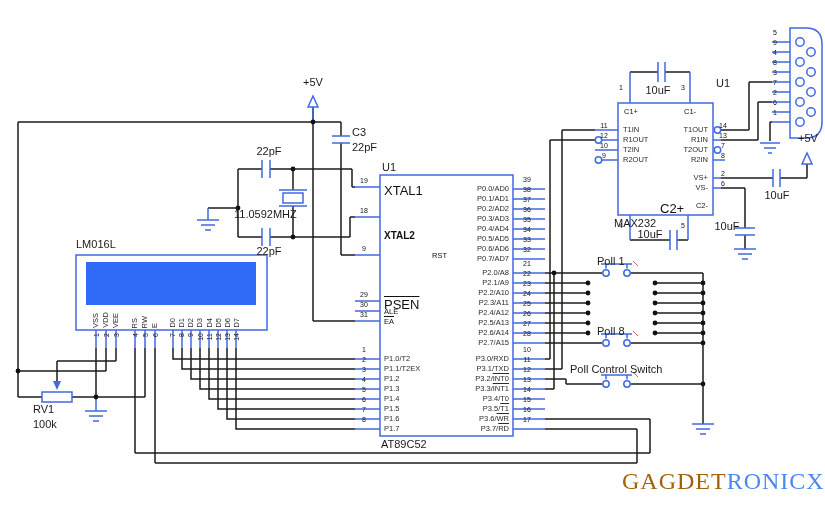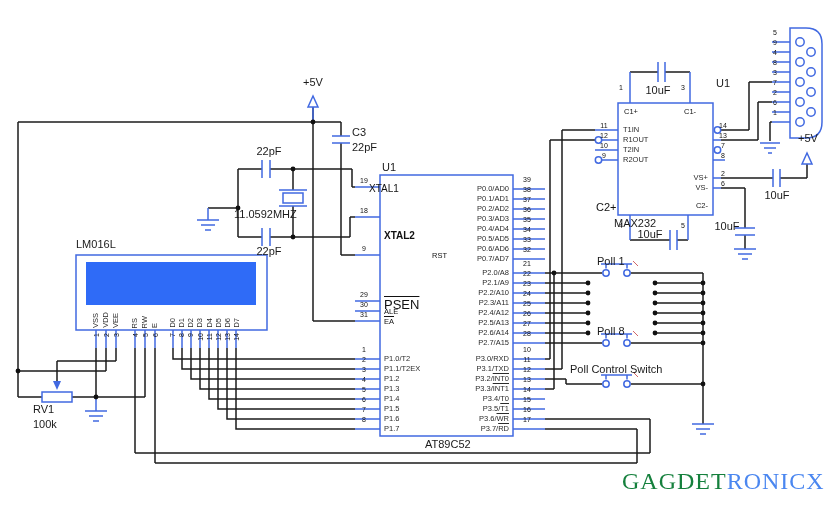--- a/index.html
+++ b/index.html
@@ -405,22 +405,22 @@
 <span class="abs lbl" style="left:33px;top:418px;">100k</span>
 
 <span class="abs lbl ctr" style="left:298px;top:76px;width:30px;">+5V</span>
 <span class="abs ref" style="left:352px;top:126px;">C3</span>
 <span class="abs lbl" style="left:352px;top:141px;">22pF</span>
 <span class="abs lbl ctr" style="left:248px;top:145px;width:42px;">22pF</span>
 <span class="abs lbl ctr" style="left:248px;top:245px;width:42px;">22pF</span>
 <span class="abs lbl" style="left:234px;top:208px;">11.0592MHZ</span>
 
 <span class="abs ref" style="left:382px;top:161px;">U1</span>
-<span class="abs ref" style="left:381px;top:438px;margin-left:44px;">AT89C52</span>
-<span class="abs" style="left:369px;top:183px;font-size:10px;">XTAL1</span>
+<span class="abs ref" style="left:381px;top:438px;">AT89C52</span>
+<span class="abs" style="left:384px;top:183px;font-size:13px;">XTAL1</span>
 <span class="abs" style="left:384px;top:230px;font-size:10px;font-weight:bold;">XTAL2</span>
 <span class="abs" style="left:384px;top:251px;font-size:7.5px;margin-left:48px;">RST</span>
 <span class="abs ovl" style="left:384px;top:297px;font-size:13px;">PSEN</span>
 <span class="abs" style="left:384px;top:307px;font-size:7.5px;">ALE</span>
 <span class="abs ovl" style="left:384px;top:317px;font-size:7.5px;">EA</span>
 <span class="abs ctr" style="left:352px;top:177px;width:24px;font-size:7px;">19</span>
 <span class="abs ctr" style="left:352px;top:207px;width:24px;font-size:7px;">18</span>
 <span class="abs ctr" style="left:352px;top:245px;width:24px;font-size:7px;">9</span>
 <span class="abs ctr" style="left:352px;top:291px;width:24px;font-size:7px;">29</span>
 <span class="abs ctr" style="left:352px;top:301px;width:24px;font-size:7px;">30</span>
@@ -648,21 +648,21 @@
       </div>
       <div class="prow">
         <span>17</span>
       </div>
     </div>
 
 <span class="abs ref" style="left:716px;top:77px;">U1</span>
 <span class="abs ref" style="left:585px;top:217px;padding-left:29px;">MAX232</span>
 <span class="abs" style="left:624px;top:107px;font-size:7.5px;">C1+</span>
 <span class="abs" style="left:684px;top:107px;width:24px;text-align:left;font-size:7.5px;">C1-</span>
-<span class="abs" style="left:596px;top:201px;font-size:11px;">C2+</span>
+<span class="abs" style="left:660px;top:201px;font-size:13px;">C2+</span>
 <span class="abs" style="left:684px;top:201px;width:24px;text-align:right;font-size:7.5px;">C2-</span>
 <div class="abs" style="left:623px;top:125px;">
 
 <div class="prow">
         <span>T1IN</span>
       </div>
       <div class="prow">
         <span>R1OUT</span>
       </div>
       <div class="prow">
@@ -678,20 +678,35 @@
         <span>11</span>
       </div>
       <div class="prow">
         <span>12</span>
       </div>
       <div class="prow">
         <span>10</span>
       </div>
       <div class="prow">
         <span>9</span>
+      </div>
+    </div>
+<div class="abs pright" style="left:640px;top:125px;width:68px;">
+
+<div class="prow">
+        <span>T1OUT</span>
+      </div>
+      <div class="prow">
+        <span>R1IN</span>
+      </div>
+      <div class="prow">
+        <span>T2OUT</span>
+      </div>
+      <div class="prow">
+        <span>R2IN</span>
       </div>
     </div>
 <div class="abs pnums" style="left:714px;top:125px;width:18px;">
 
 <div class="prow">
         <span>14</span>
       </div>
       <div class="prow">
         <span>13</span>
       </div>
@@ -759,16 +774,16 @@
       <div class="prow">
         <span>1</span>
       </div>
     </div>
 
 <span class="abs lbl" style="left:597px;top:255px;">Poll 1</span>
 <span class="abs lbl" style="left:597px;top:325px;">Poll 8</span>
 <span class="abs lbl" style="left:570px;top:363px;">Poll Control Switch</span>
 
 <div class="abs logo" style="left:622px;top:468px;">
-  <span style="color:#15803d;">GAGDET</span><span style="color:#4b87f0;">RONICX</span>
+  <span style="color:#a16207;">GAGDET</span><span style="color:#4b87f0;">RONICX</span>
 </div>
 
 </div>
 
 </body></html>

